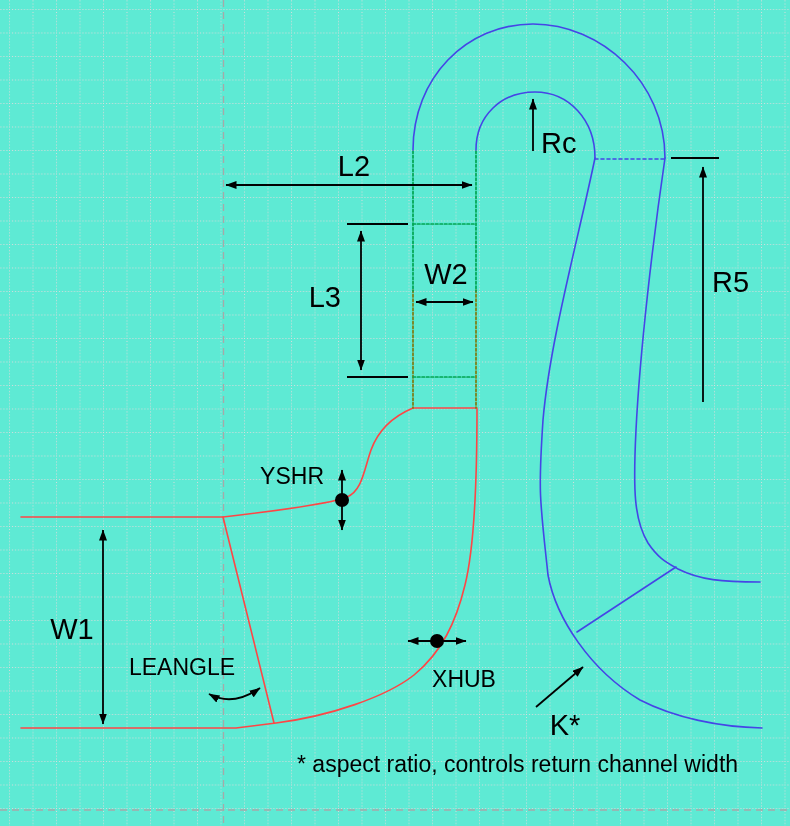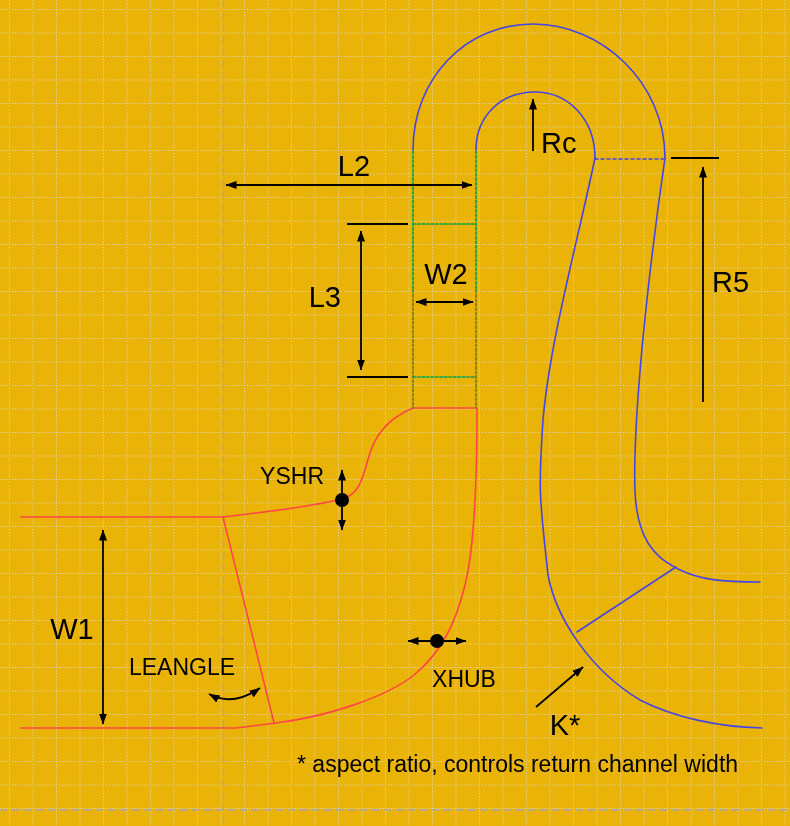--- a/index.html
+++ b/index.html
@@ -1,16 +1,16 @@
 <!DOCTYPE html>
 <html style="--color-red: #ff4545; --color-blue: #4545e6; --color-green: #00a550; --color-olive: #7f7a10; --color-grid: #dcdcdc; --color-axis: #a8a8a8; --color-ink: #000000;"><head>
 <meta charset="utf-8">
 <style>
   html,body{margin:0;padding:0;background:#fff;}
-  #canvas{position:relative;width:790px;height:826px;background:#eab308;overflow:hidden;
+  #canvas{position:relative;width:790px;height:826px;background:#5eead4;overflow:hidden;
           font-family:"Liberation Sans", sans-serif;}
   svg{display:block;}
   .geo{fill:none;stroke-linecap:round;stroke-linejoin:round;}
   .red{stroke:var(--color-red);stroke-width:1.6;}
   .blue{stroke:var(--color-blue);stroke-width:1.6;}
   .blue-dash{stroke:var(--color-blue);stroke-width:1.6;stroke-dasharray:3,3;}
   .green{stroke:var(--color-green);stroke-width:1.7;stroke-dasharray:2.5,2;}
   .olive{stroke:var(--color-olive);stroke-width:1.7;stroke-dasharray:2.5,2;}
   .dim{stroke:var(--color-ink);stroke-width:1.8;fill:none;}
   .tick{stroke:var(--color-ink);stroke-width:2.2;}

